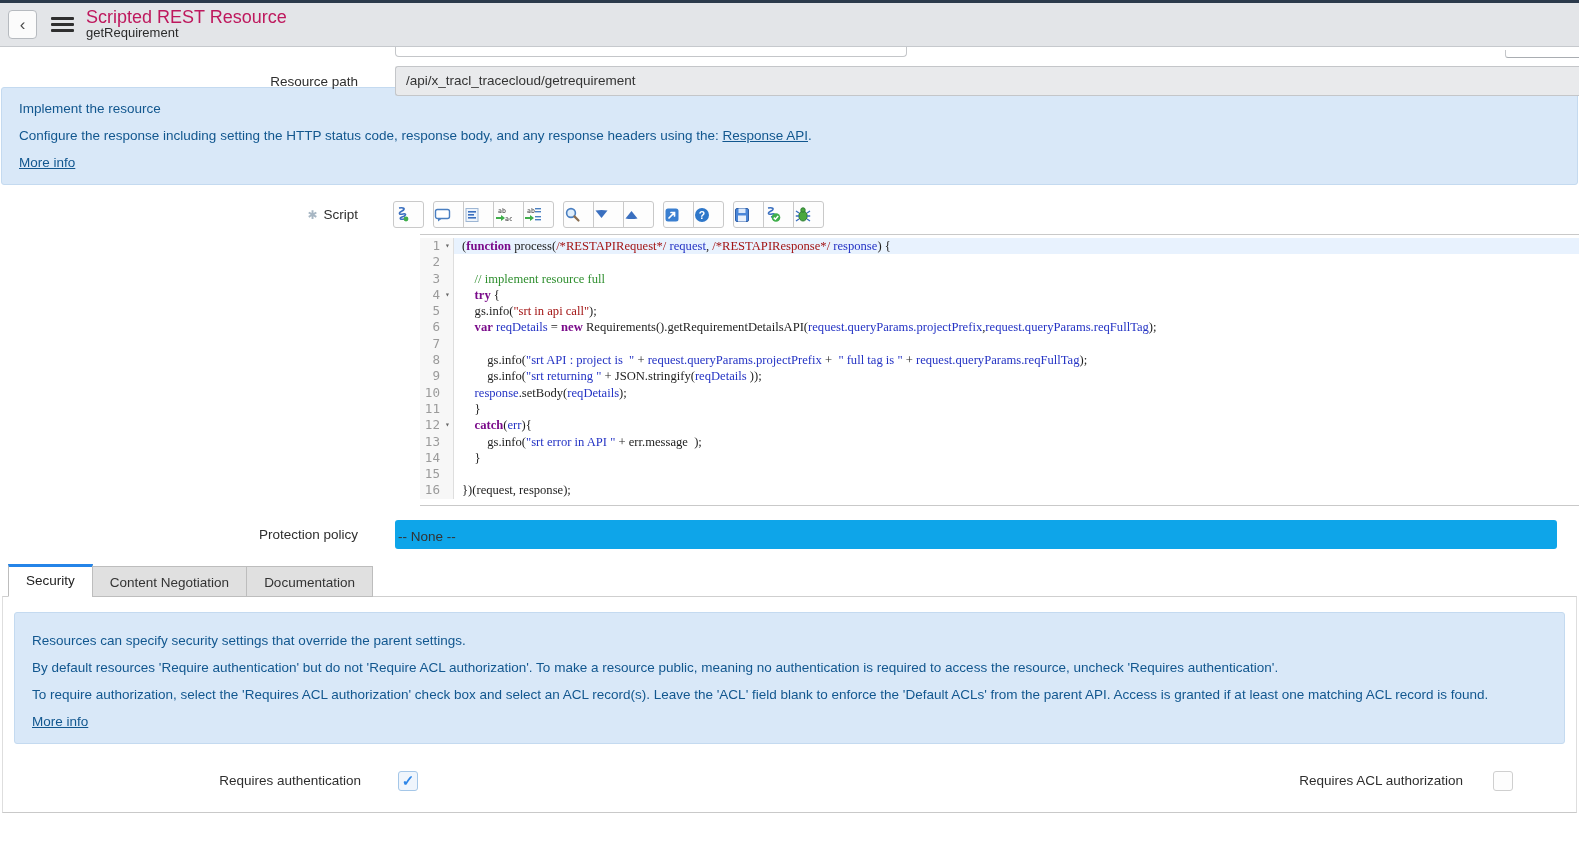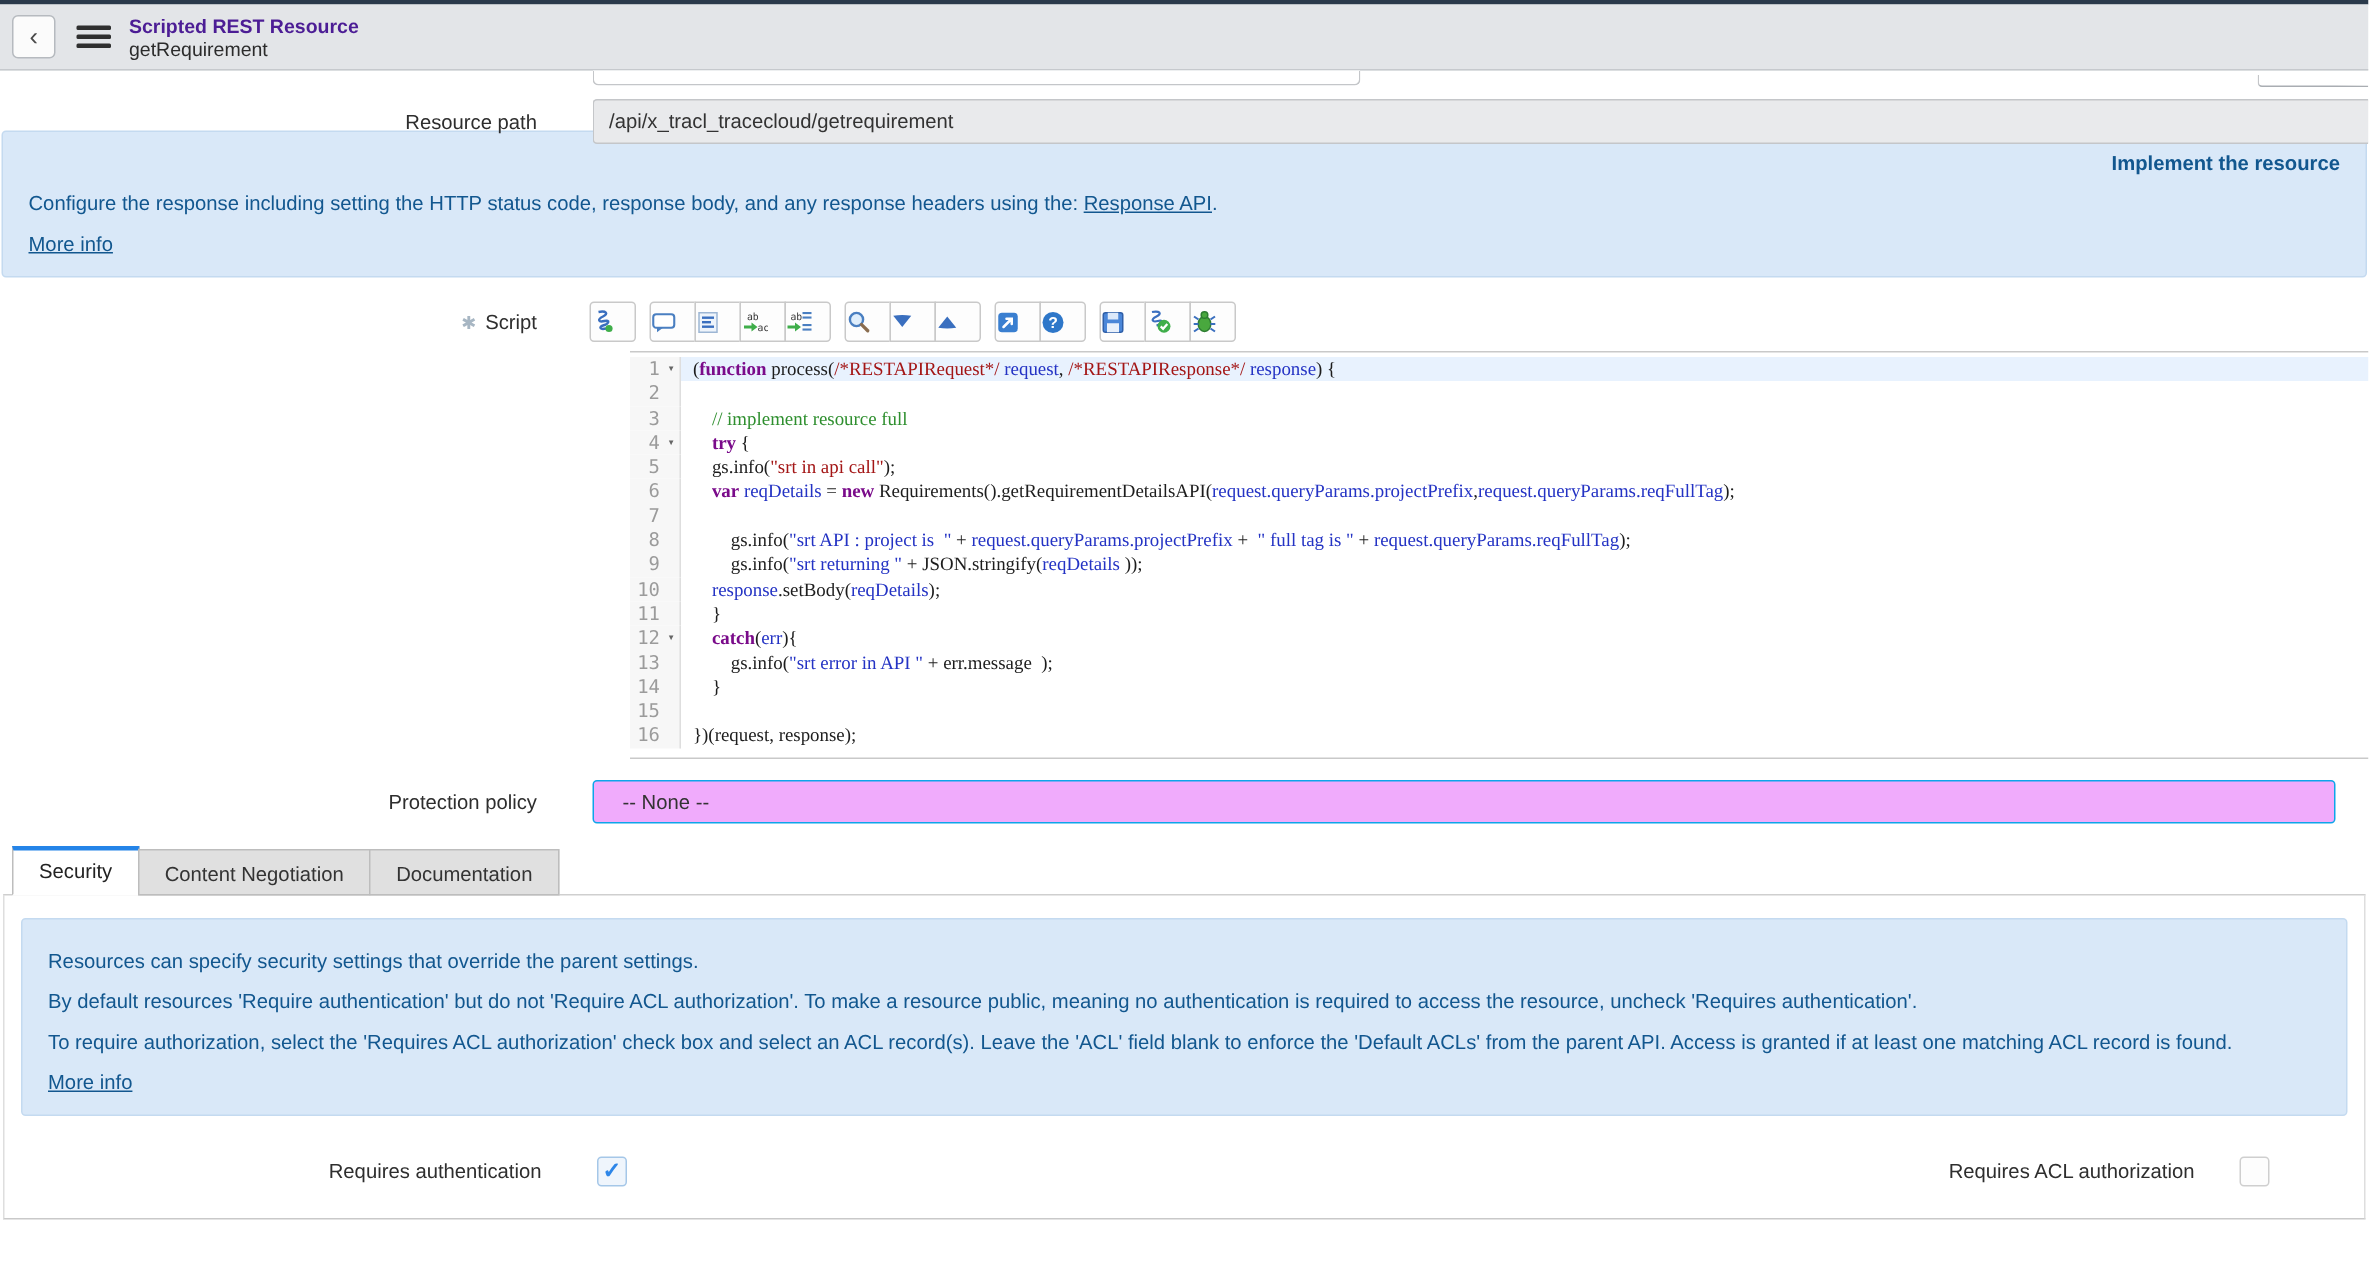--- a/index.html
+++ b/index.html
@@ -16,21 +16,21 @@
   }
   .back-btn {
     width:29px; height:29px; margin-left:8px; background:#fbfbfb;
     border:1px solid #b6babf; border-radius:4px; display:flex;
     align-items:center; justify-content:center; cursor:pointer;
     font-size:17px; color:#4a4a4a; line-height:1;
   }
   .hamburger { margin-left:14px; width:23px; cursor:pointer; }
   .hamburger .bar { height:3.5px; background:#2f2f2f; border-radius:1px; margin:2.6px 0; }
   .hdr-titles { margin-left:12px; line-height:15px; }
-  .hdr-title { font-weight:bold; font-size:13px; color:#4c1d95; }
+  .hdr-title { font-weight:normal; font-size:18px; color:#be185d; }
   .hdr-subtitle { font-size:13px; color:#2b2b2b; }
   
   .form-top { position:relative; height:40px; }
   .partial-field-a {
     position:absolute; left:395px; top:0; width:512px; height:10px;
     background:#fff; border:1px solid #c4c6c9; border-top:none;
     border-radius:0 0 4px 4px;
   }
   .partial-field-b {
     position:absolute; left:1505px; top:3px; width:74px; height:8px;
@@ -48,21 +48,21 @@
     border-radius:3px 0 0 3px; border-right:none; padding:0 10px; line-height:28px;
     color:#333; font-size:13.5px;
   }
   
   .info-box {
     background:#d9e8f8; border:1px solid #c4daf0; color:#12578f;
     padding:9px 17px 13px 17px; font-size:13.5px;
   }
   .info-box-top { margin:0 1px; border-radius:3px; }
   .info-box p { margin:11px 0 0 0; line-height:16px; }
-  .info-box .ib-title { font-weight:bold; margin-top:4px;text-align:right; }
+  .info-box .ib-title { font-weight:normal; margin-top:4px; }
   .info-box a { color:#12578f; text-decoration:underline; cursor:pointer; }
   
   .script-section { margin-top:16px; }
   .script-label-row { display:flex; align-items:flex-start; }
   .script-label { padding-top:6px; }
   .mandatory-star { color:#a7b6c3; font-size:12px; margin-right:6px; }
   .toolbar { display:flex; gap:9px; margin-left:35px; }
   .tb-group { display:flex; }
   .tb-btn {
     width:31px; height:27px; background:#fdfdfd; border:1px solid #c9c9c9;
@@ -90,22 +90,22 @@
   .cm-row.active .cm-code { background:#e8f2fe; }
   .kw  { color:#7a0b8a; font-weight:bold; }
   .cm  { color:#a31515; }
   .lc  { color:#2f8f2f; }
   .str { color:#a31515; }
   .blu { color:#2433c4; }
   .pl  { color:#1d1d1d; }
   
   .pp-row { margin-top:14px; }
   .select-box {
-    flex:1; height:29px; background:#f0abfc; border:1px solid #0ea5e9;
-    border-radius:3px; padding:0 19px; line-height:27px; color:#333;
+    flex:1; height:29px; background:#0ea5e9; border:3px solid #0ea5e9;
+    border-radius:3px; padding:0 0; line-height:27px; color:#333;
     margin-right:22px; cursor:pointer; font-size:13.5px;
   }
   
   .tabs-area { margin-top:17px; }
   .tab-strip { display:flex; margin-left:8px; position:relative; z-index:2; }
   .tab {
     padding:0 17px; height:31px; line-height:31px; background:#e0e0e0;
     border:1px solid #bdbdbd; margin-left:-1px; cursor:pointer; color:#333;
     font-size:13.5px;
   }

